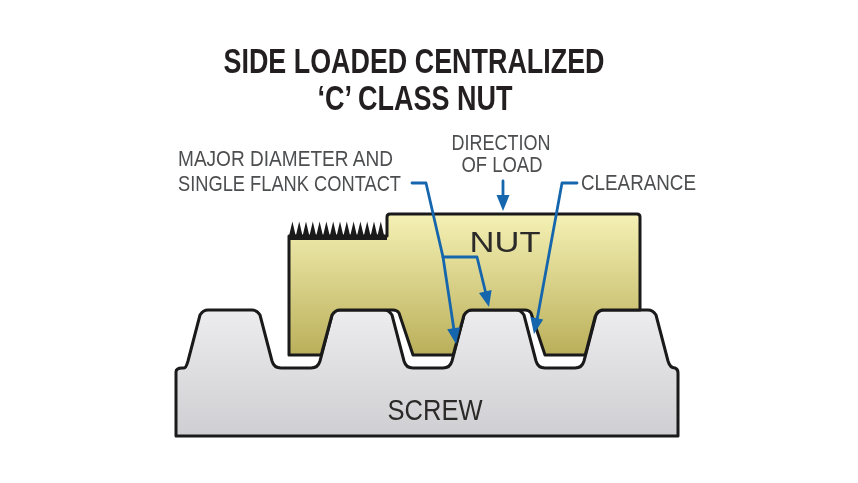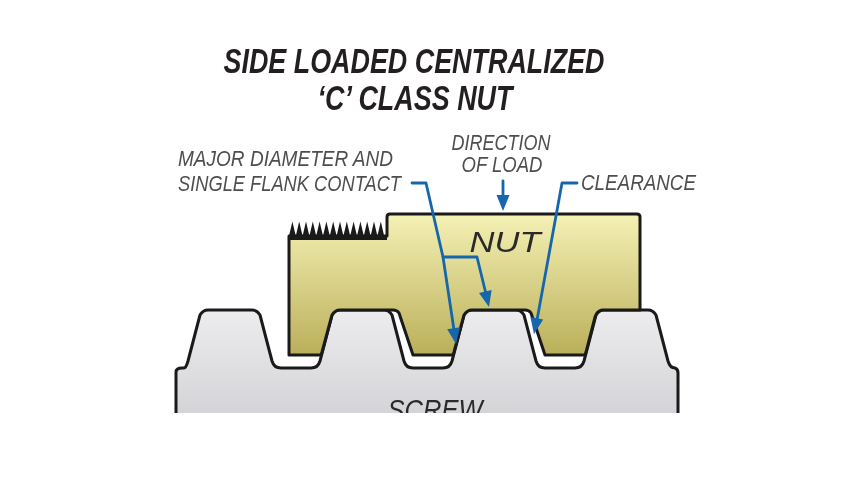--- a/index.html
+++ b/index.html
@@ -4,24 +4,23 @@
 <style>
   html, body {
     margin: 0;
     padding: 0;
     background: #ffffff;
     font-family: "Liberation Sans", sans-serif;
   }
   .stage {
     position: relative;
     width: 858px;
-    height: 413px;
+    height: 482px;
     background: #ffffff;
     overflow: hidden;
-    font-style: italic;
   }
   svg { display: block; }
   text { font-family: "Liberation Sans", sans-serif; }
   .title-text { font-weight: bold; }
 </style>
 </head>
 <body>
 
 <div class="stage">
   <svg width="858" height="483" viewBox="0 0 858 483">

